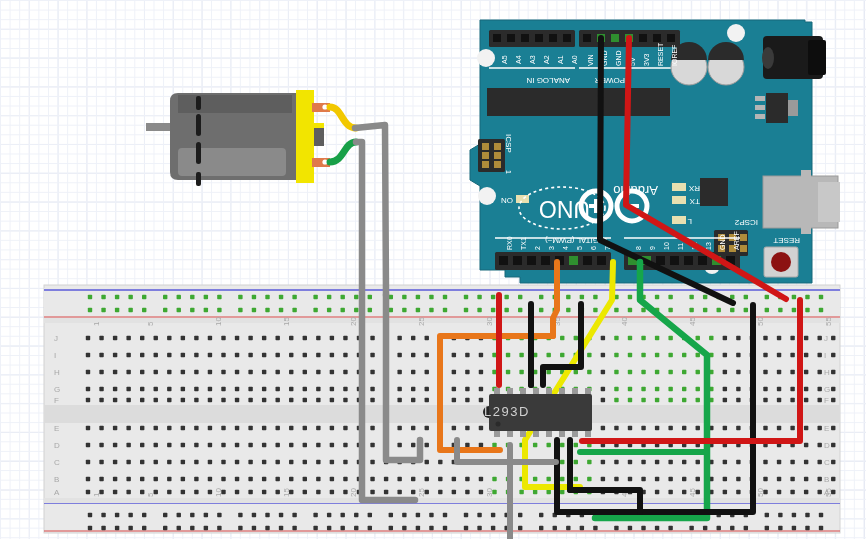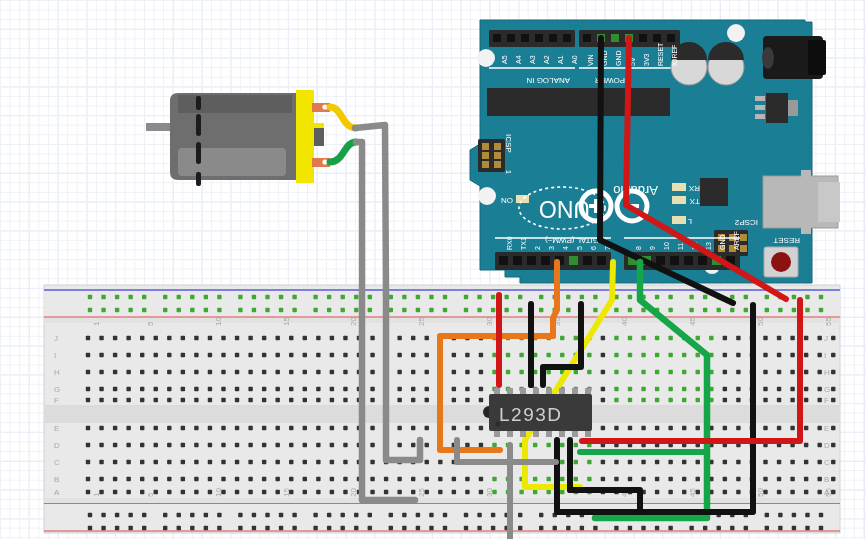--- a/index.html
+++ b/index.html
@@ -1137,15 +1137,15 @@
       <rect x="533" y="427" width="6" height="10" fill="#9a9a9a"></rect>
       <rect x="546" y="427" width="6" height="10" fill="#9a9a9a"></rect>
       <rect x="559" y="427" width="6" height="10" fill="#9a9a9a"></rect>
       <rect x="572" y="427" width="6" height="10" fill="#9a9a9a"></rect>
       <rect x="585" y="427" width="6" height="10" fill="#9a9a9a"></rect>
     </g>
     <rect x="489" y="394" width="103" height="37" rx="2" fill="#3a3a3a"></rect>
     <path d="M489,406 a6,6 0 0 0 0,12 z" fill="#252525"></path>
     <circle cx="498" cy="424" r="2.5" fill="#2a2a2a"></circle>
   </svg>
-  <div class="lbl" style="left:499px; top:405px; font-size:19px; letter-spacing:1.5px; color:#cfcfcf;text-align:center;">L293D</div>
+  <div class="lbl" style="left:484px; top:405px; font-size:13px; letter-spacing:1.5px; color:#cfcfcf;text-align:center;">L293D</div>
 
 </div>
 
 </body></html>

